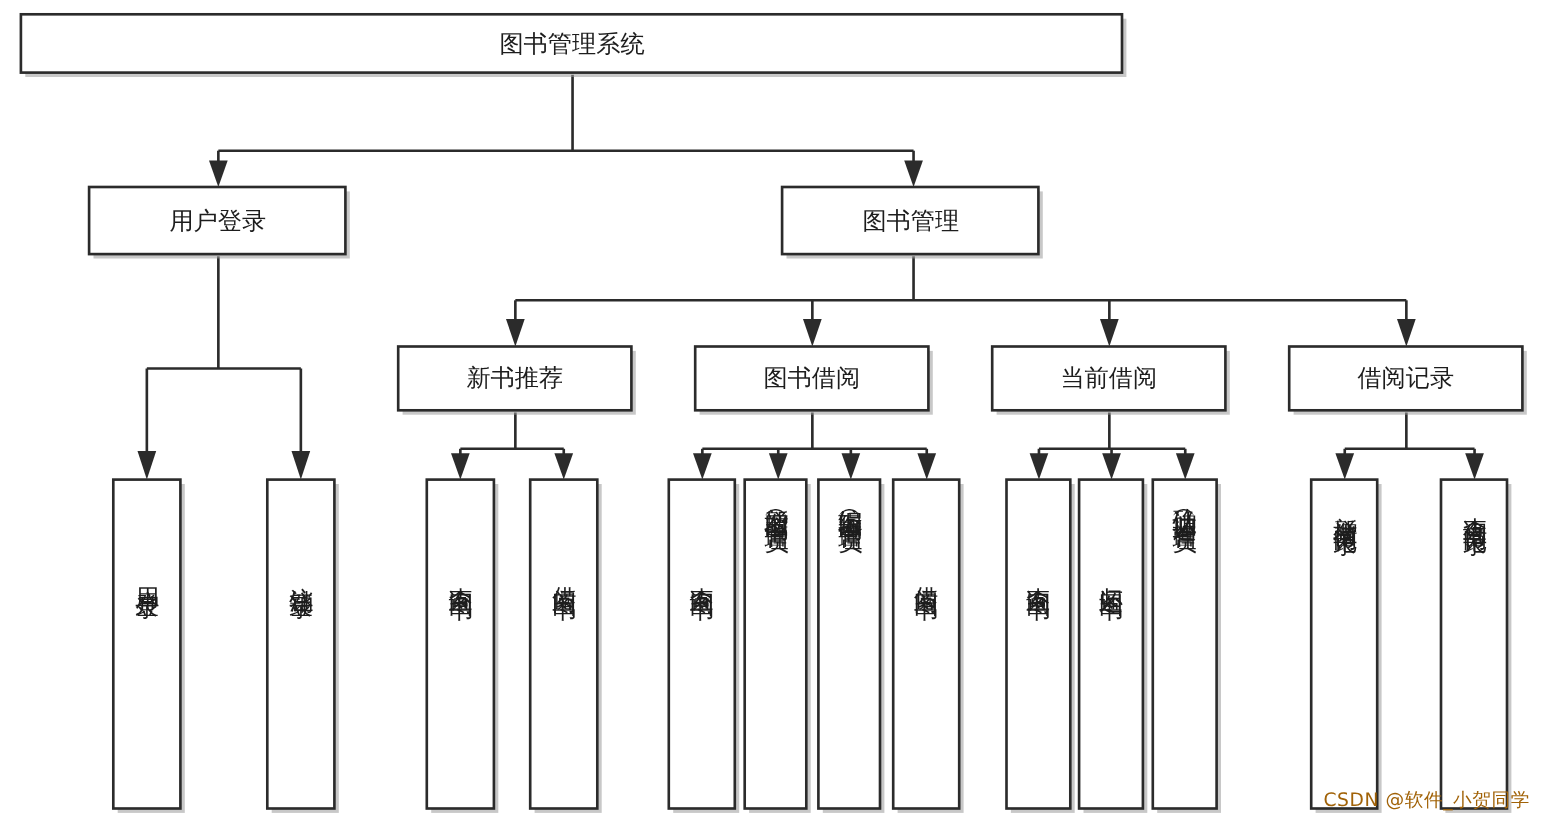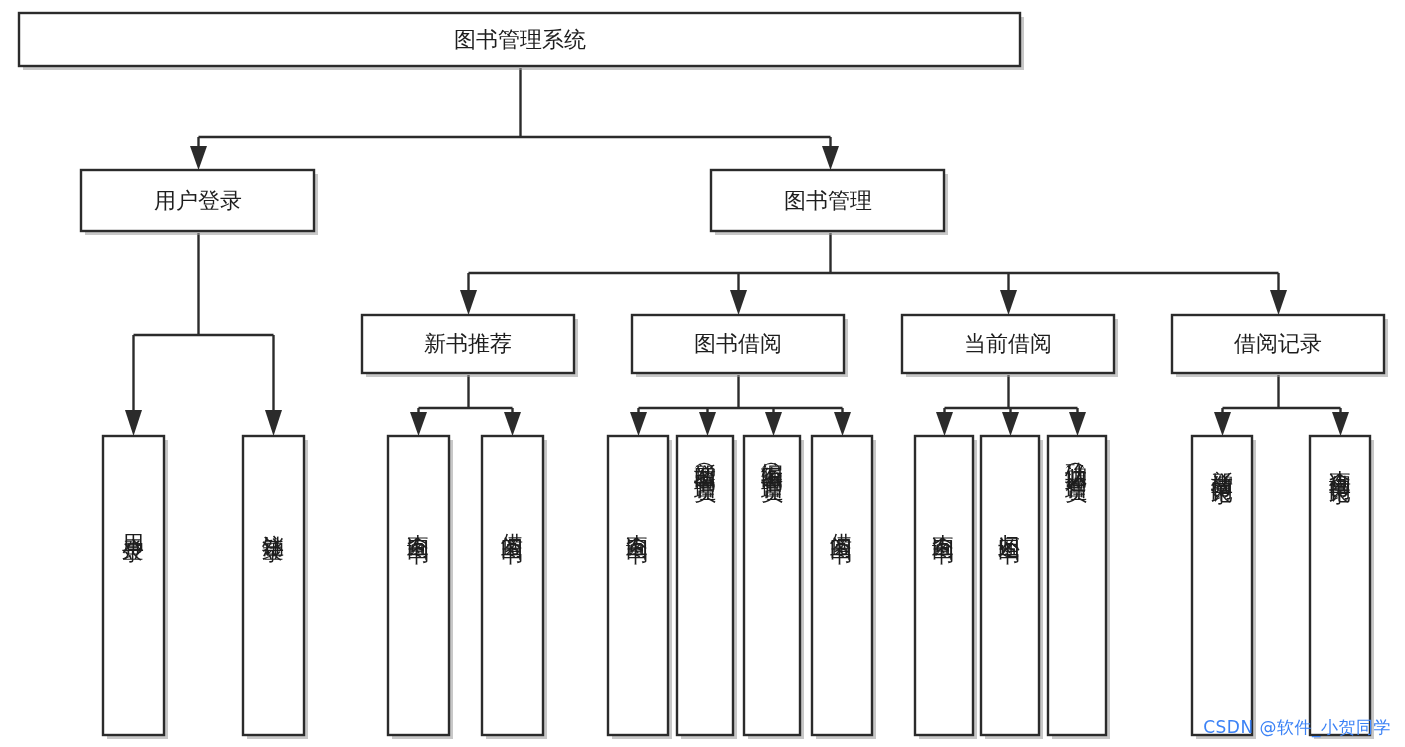--- a/index.html
+++ b/index.html
@@ -64,21 +64,21 @@
     white-space: nowrap;
     text-align: left;
     pointer-events: none;
   }
   .watermark {
     position: absolute;
     right: 14px;
     bottom: 8px;
     font-family: "DejaVu Sans", "Liberation Sans", sans-serif;
     font-size: 17px;
-    color: #3b82f6;
+    color: #a16207;
     letter-spacing: 0.5px;
     white-space: nowrap;
   }
 </style>
 </head>
 <body>
 
 <div id="diagram-root">
 
   <svg class="diagram-canvas" viewBox="0 0 1405 747">

